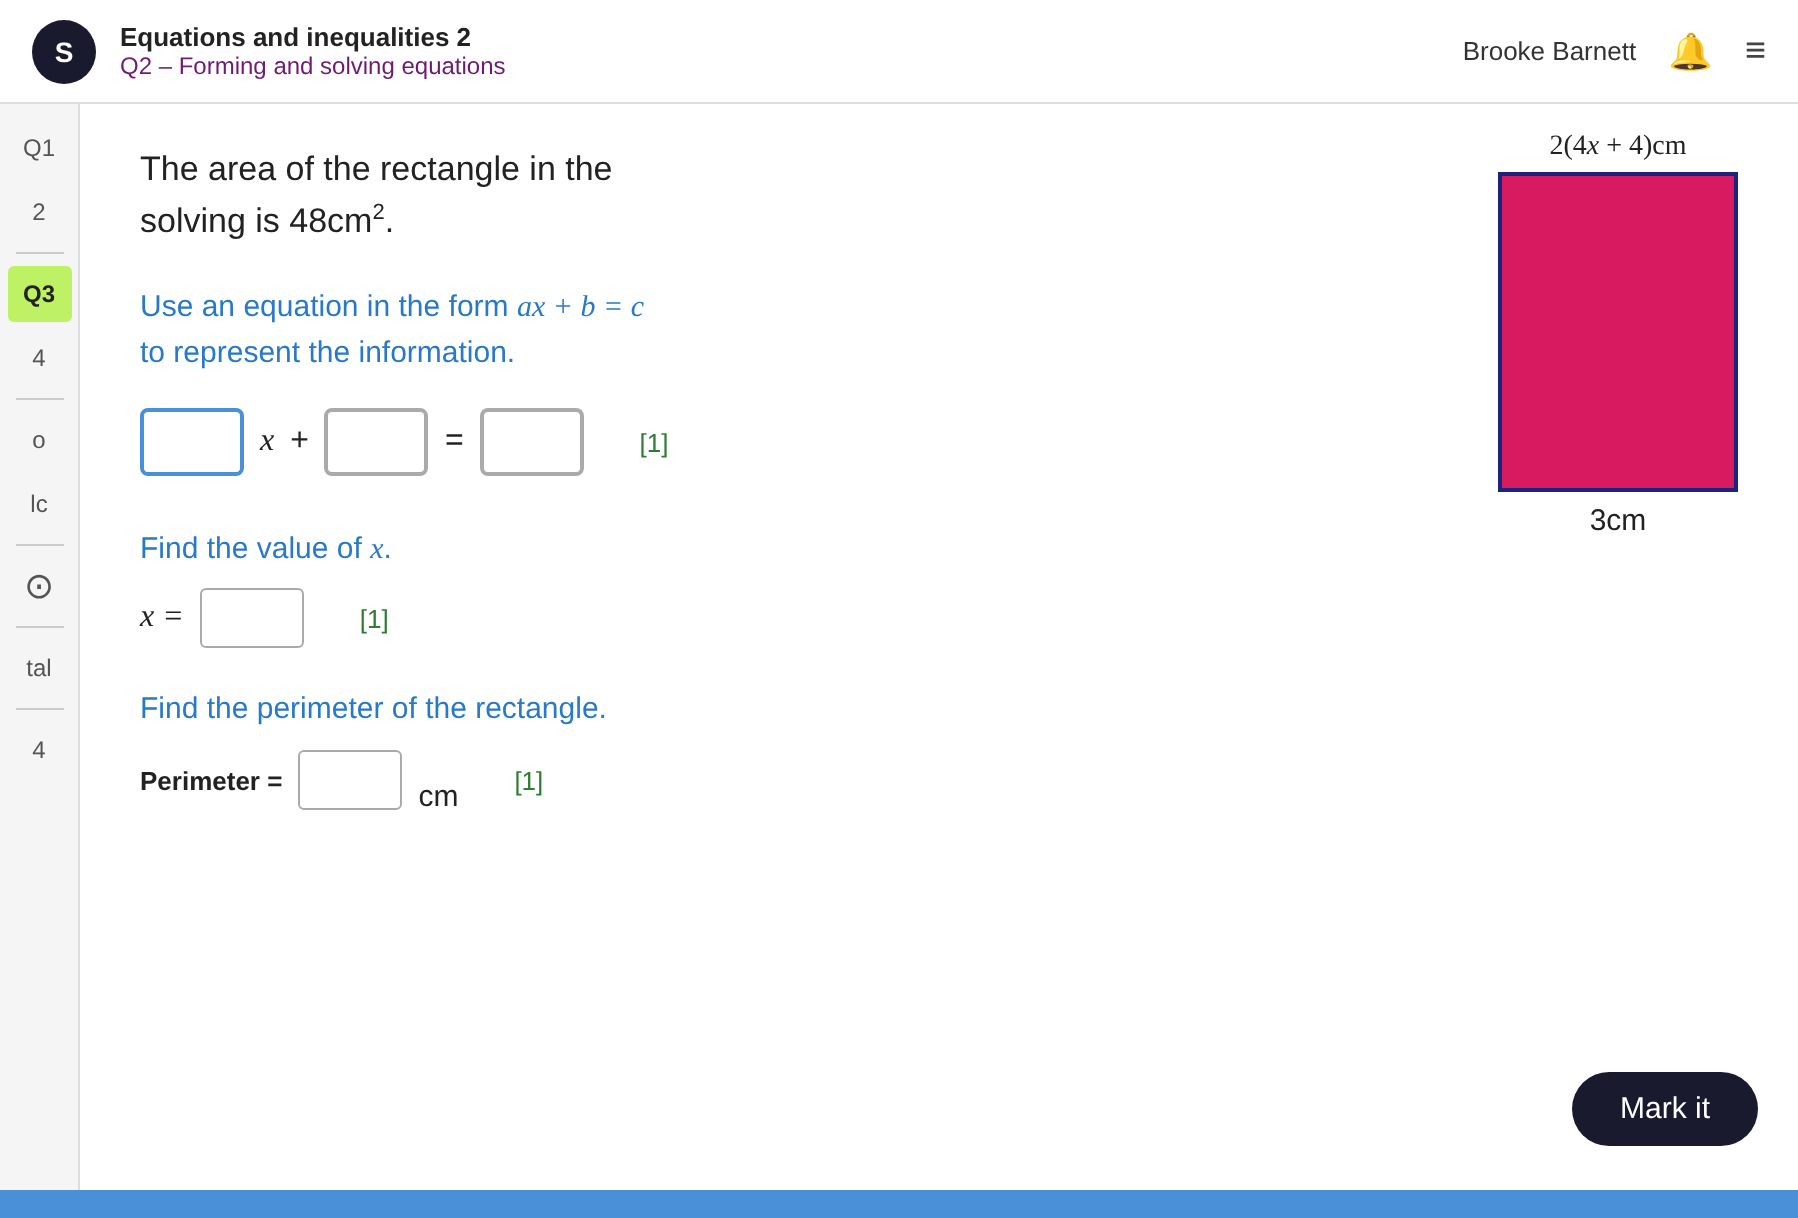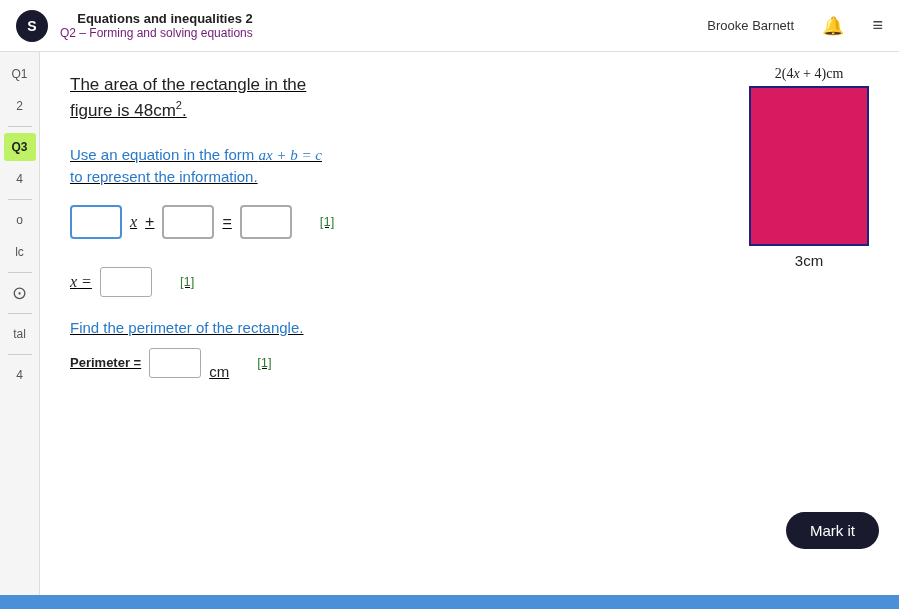--- a/index.html
+++ b/index.html
@@ -36,35 +36,34 @@
       display: flex;
       align-items: center;
       justify-content: center;
       color: white;
       font-size: 14px;
       font-weight: bold;
     }
     .header-title-block {
       display: flex;
       flex-direction: column;
-      text-align: right;
     }
     .header-title {
       font-size: 13px;
       font-weight: 600;
       color: #222;
     }
     .header-subtitle {
       font-size: 12px;
       color: #701a75;
     }
     .header-right {
       display: flex;
       align-items: center;
-      gap: 28px;
+      gap: 16px;
     }
     .header-user {
       font-size: 13px;
       color: #333;
     }
     .header-icon {
       font-size: 18px;
       color: #444;
       cursor: pointer;
     }
@@ -108,21 +107,20 @@
       border-top: 1px solid #ccc;
       margin: 2px 0;
     }
 
     
     .content {
       flex: 1;
       padding: 20px 30px 20px 30px;
       overflow-y: auto;
       position: relative;
-      text-decoration: underline;
     }
 
     
     .question-main-text {
       font-size: 17px;
       color: #222;
       line-height: 1.5;
       margin-bottom: 14px;
     }
     .question-main-text sup {
@@ -252,21 +250,21 @@
       font-size: 15px;
       color: #222;
       margin-top: 6px;
       text-align: center;
     }
 
     
     .mark-it-btn {
       position: fixed;
       right: 20px;
-      bottom: 60px;
+      bottom: 36px;
       background: #1a1a2e;
       color: white;
       border: none;
       border-radius: 22px;
       padding: 10px 24px;
       font-size: 15px;
       cursor: pointer;
     }
 
     
@@ -335,40 +333,43 @@
       </div>
       <div class="rect-container">
         <div class="rectangle"></div>
       </div>
       <div class="rect-bottom-label">3cm</div>
     </div>
 
     <div class="question-main-text">
       <span>The area of the rectangle in the</span><br>
       <span>
-        <span>figure is 48cm</span><sup>2</sup><span>.</span>
+        <span>solving is 48cm</span><sup>2</sup><span>.</span>
       </span>
     </div>
 
     <div class="instruction-text">
       <span>Use an equation in the form </span><em>ax + b = c</em><br>
       <span>to represent the information.</span>
     </div>
 
     <div class="equation-row">
       <input class="eq-box selected" type="text" value="" style="border-color: rgb(74, 144, 217); border-width: 2.5px;">
       <span class="eq-text">x</span>
       <span class="eq-text-normal">+</span>
       <input class="eq-box" type="text" value="" style="">
       <span class="eq-text-normal">=</span>
       <input class="eq-box" type="text" value="" style="">
       <span class="mark-label">[1]</span>
     </div>
 
     <div class="sub-question">
+      <div class="sub-question-title">
+        <span>Find the value of </span><em>x</em><span>.</span>
+      </div>
       <div class="answer-row">
         <span class="answer-label"><em>x</em> =</span>
         <input class="answer-box" type="text" value="" style="">
         <span class="mark-label">[1]</span>
       </div>
     </div>
 
     <div class="sub-question">
       <div class="sub-question-title">
         <span>Find the perimeter of the rectangle.</span>

